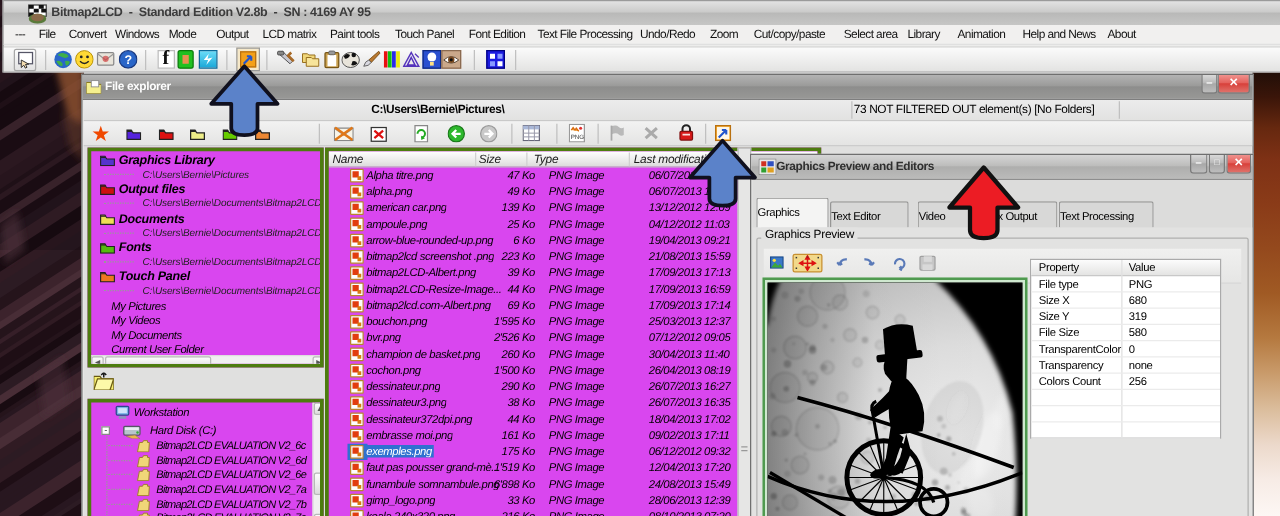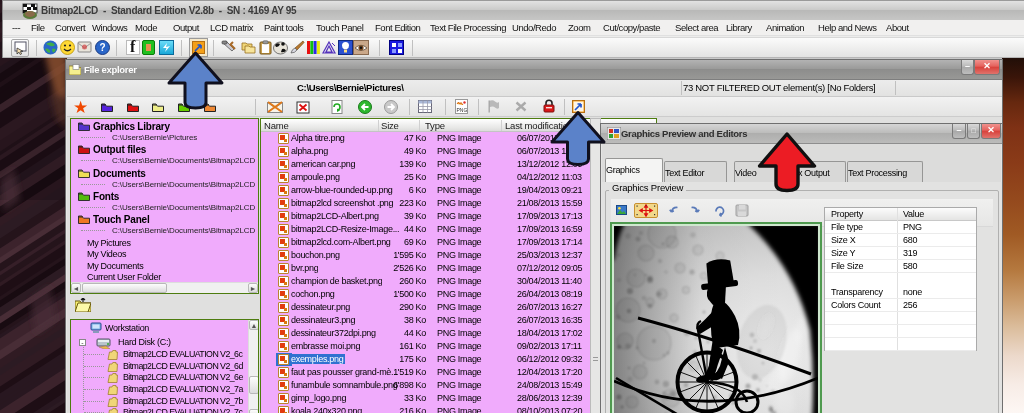--- a/index.html
+++ b/index.html
@@ -34,21 +34,21 @@
 .wbtn{position:absolute;top:0;height:15px;border:1px solid #7a7a7a;border-top:none;border-radius:0 0 3px 3px;
  background:linear-gradient(#d9d9d9,#b9b9b9 45%,#a8a8a8 50%,#bdbdbd);color:#fff;text-align:center;font-size:9px;line-height:13px;font-weight:bold;}
 .wbtn.close{background:linear-gradient(#f0918d,#e4615c 45%,#d8403a 50%,#e0736c);}
 
 
 #fe{left:65px;top:59px;width:938px;height:360px;background:#e0e0df;overflow:hidden;}
 #fe .tb{background:linear-gradient(#b3b3b3,#9b9b9a 45%,#8d8d8c 50%,#989896);border-bottom:1px solid #7e7e7e;}
 #fe .cap{color:#fdfdfd;left:18px;}
 #fepath{position:absolute;left:1px;top:20px;width:935px;height:17px;background:linear-gradient(#ececec,#e2e2e1);border-bottom:1px solid #c9c9c9;font-size:9.5px;letter-spacing:-0.3px;}
 #fetools{position:absolute;left:1px;top:37px;width:935px;height:20px;background:linear-gradient(#f2f2f2,#e4e4e3);border-bottom:1px solid #cccccc;}
-.panel{position:absolute;background:#f0abfc;border:1px solid #4d7c0f;}
+.panel{position:absolute;background:#d946ef;border:3px solid #4d7c0f;font-style:italic;}
 #tree1{left:4px;top:58px;width:189px;height:176px;overflow:hidden;}
 #tree2{left:4px;top:259px;width:189px;height:101px;overflow:hidden;}
 #midbar{position:absolute;left:4px;top:234px;width:189px;height:25px;}
 .titem{position:absolute;font-weight:bold;font-size:10px;letter-spacing:-0.2px;}
 .tsub{position:absolute;font-size:8px;color:#222;letter-spacing:-0.1px;white-space:nowrap;}
 .tplain{position:absolute;font-size:9px;letter-spacing:-0.3px;}
 .t2r{letter-spacing:-0.55px;font-size:8.8px;}
 .dots{position:absolute;border-bottom:1px dotted #999;width:24px;height:1px;}
 
 
@@ -919,20 +919,24 @@
           <s>680</s>
         </div>
       <div class="prow" style="top:39px">
           <b>Size Y</b>
           <s>319</s>
         </div>
       <div class="prow" style="top:52px">
           <b>File Size</b>
           <s>580</s>
         </div>
+      <div class="prow" style="top:65px">
+          <b>TransparentColor</b>
+          <s>0</s>
+        </div>
       <div class="prow" style="top:78px">
           <b>Transparency</b>
           <s>none</s>
         </div>
       <div class="prow" style="top:91px">
           <b>Colors Count</b>
           <s>256</s>
         </div>
       <div class="prow" style="top:104px"></div>
       <div class="prow" style="top:117px"></div>

